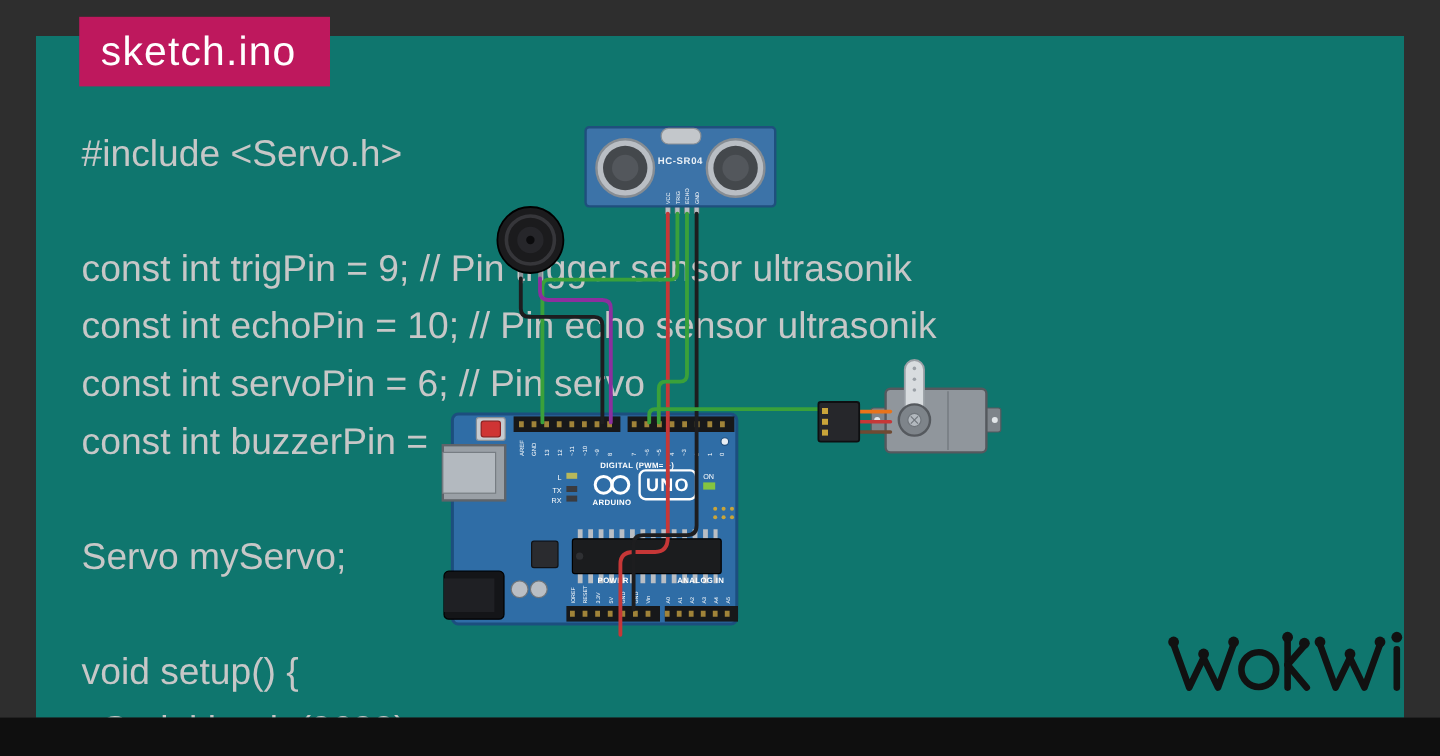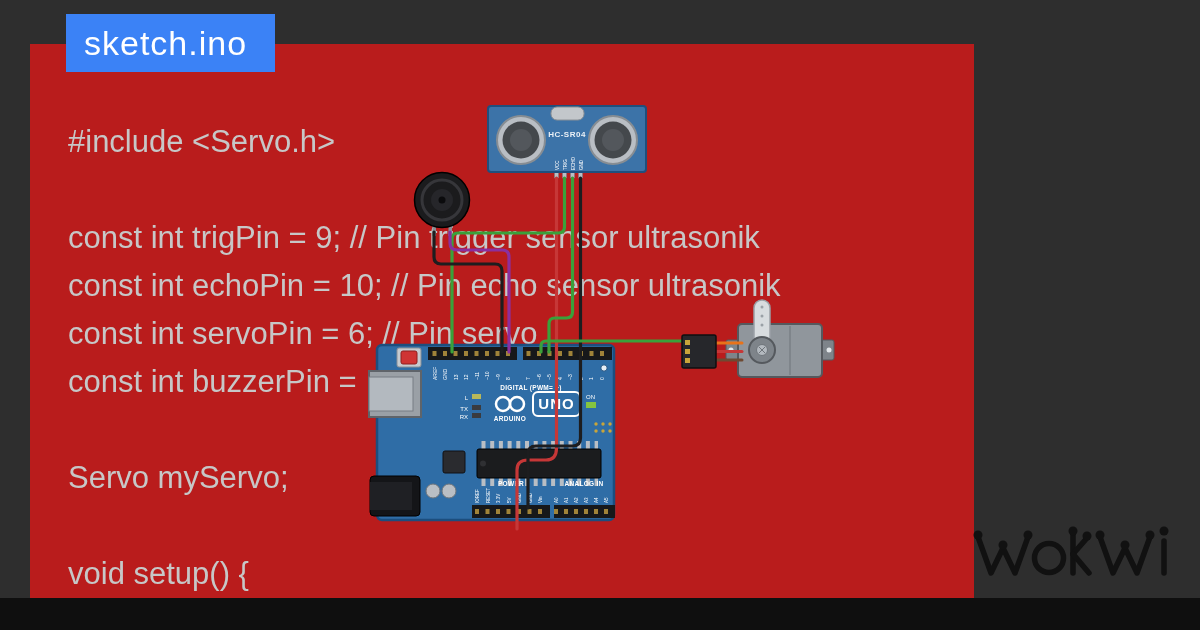--- a/index.html
+++ b/index.html
@@ -1,21 +1,21 @@
 <!DOCTYPE html>
 <html><head>
 <meta charset="utf-8">
 <style>
   html,body{margin:0;padding:0;background:#2e2e2e;}
   .stage{position:relative;width:1200px;height:630px;background:#2e2e2e;overflow:hidden;
          font-family:"Liberation Sans",sans-serif;}
-  .canvas{position:absolute;left:30px;top:44px;width:944px;height:568px;background:#b91c1c;
+  .canvas{position:absolute;left:30px;top:30px;width:1140px;height:568px;background:#0f766e;
           overflow:hidden;z-index:1;}
   .bottom-bar{position:absolute;left:0;bottom:0;width:1200px;height:32px;background:#0f0f0f;z-index:4;}
-  .tab{position:absolute;left:66px;top:14px;height:58px;background:#3b82f6;color:#ffffff;
+  .tab{position:absolute;left:66px;top:14px;height:58px;background:#be185d;color:#ffffff;
        font-size:34px;letter-spacing:1px;padding:0 28px 0 18px;display:flex;align-items:center;z-index:5;}
   .code{position:absolute;left:38px;top:74px;color:#c7c7c7;font-size:31px;line-height:48px;
         white-space:pre;z-index:1;}
   .code-line{height:48px;}
   .circuit{position:absolute;left:0;top:0;width:1200px;height:630px;z-index:3;pointer-events:none;}
   .wire{fill:none;stroke-width:3.2px;stroke-linecap:round;stroke-linejoin:round;}
   .pinlabel{fill:#ffffff;font-family:"Liberation Sans",sans-serif;}
   .board-label{font-family:"Liberation Sans",sans-serif;font-size:6px;fill:#ffffff;}
   .board-label-bold{font-family:"Liberation Sans",sans-serif;font-size:6.5px;font-weight:bold;
                     fill:#ffffff;letter-spacing:0.3px;}

